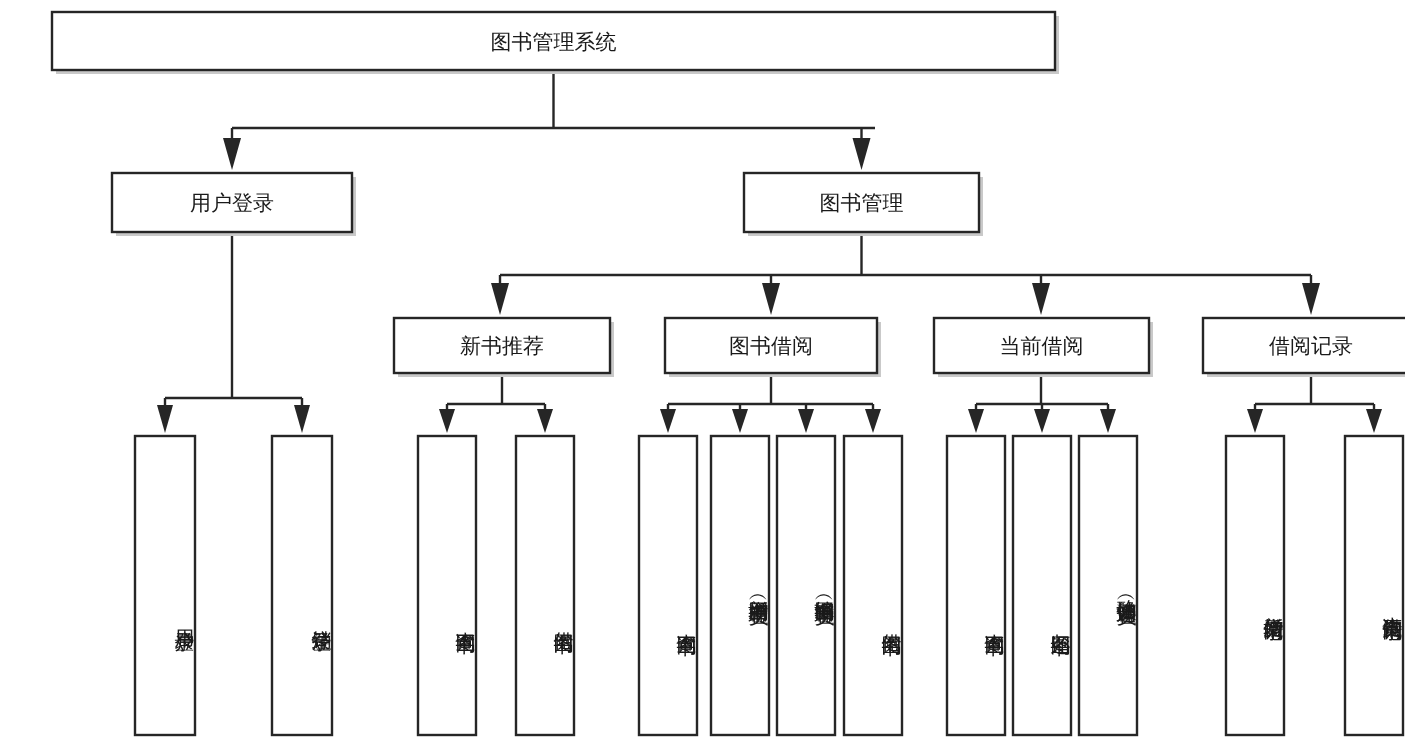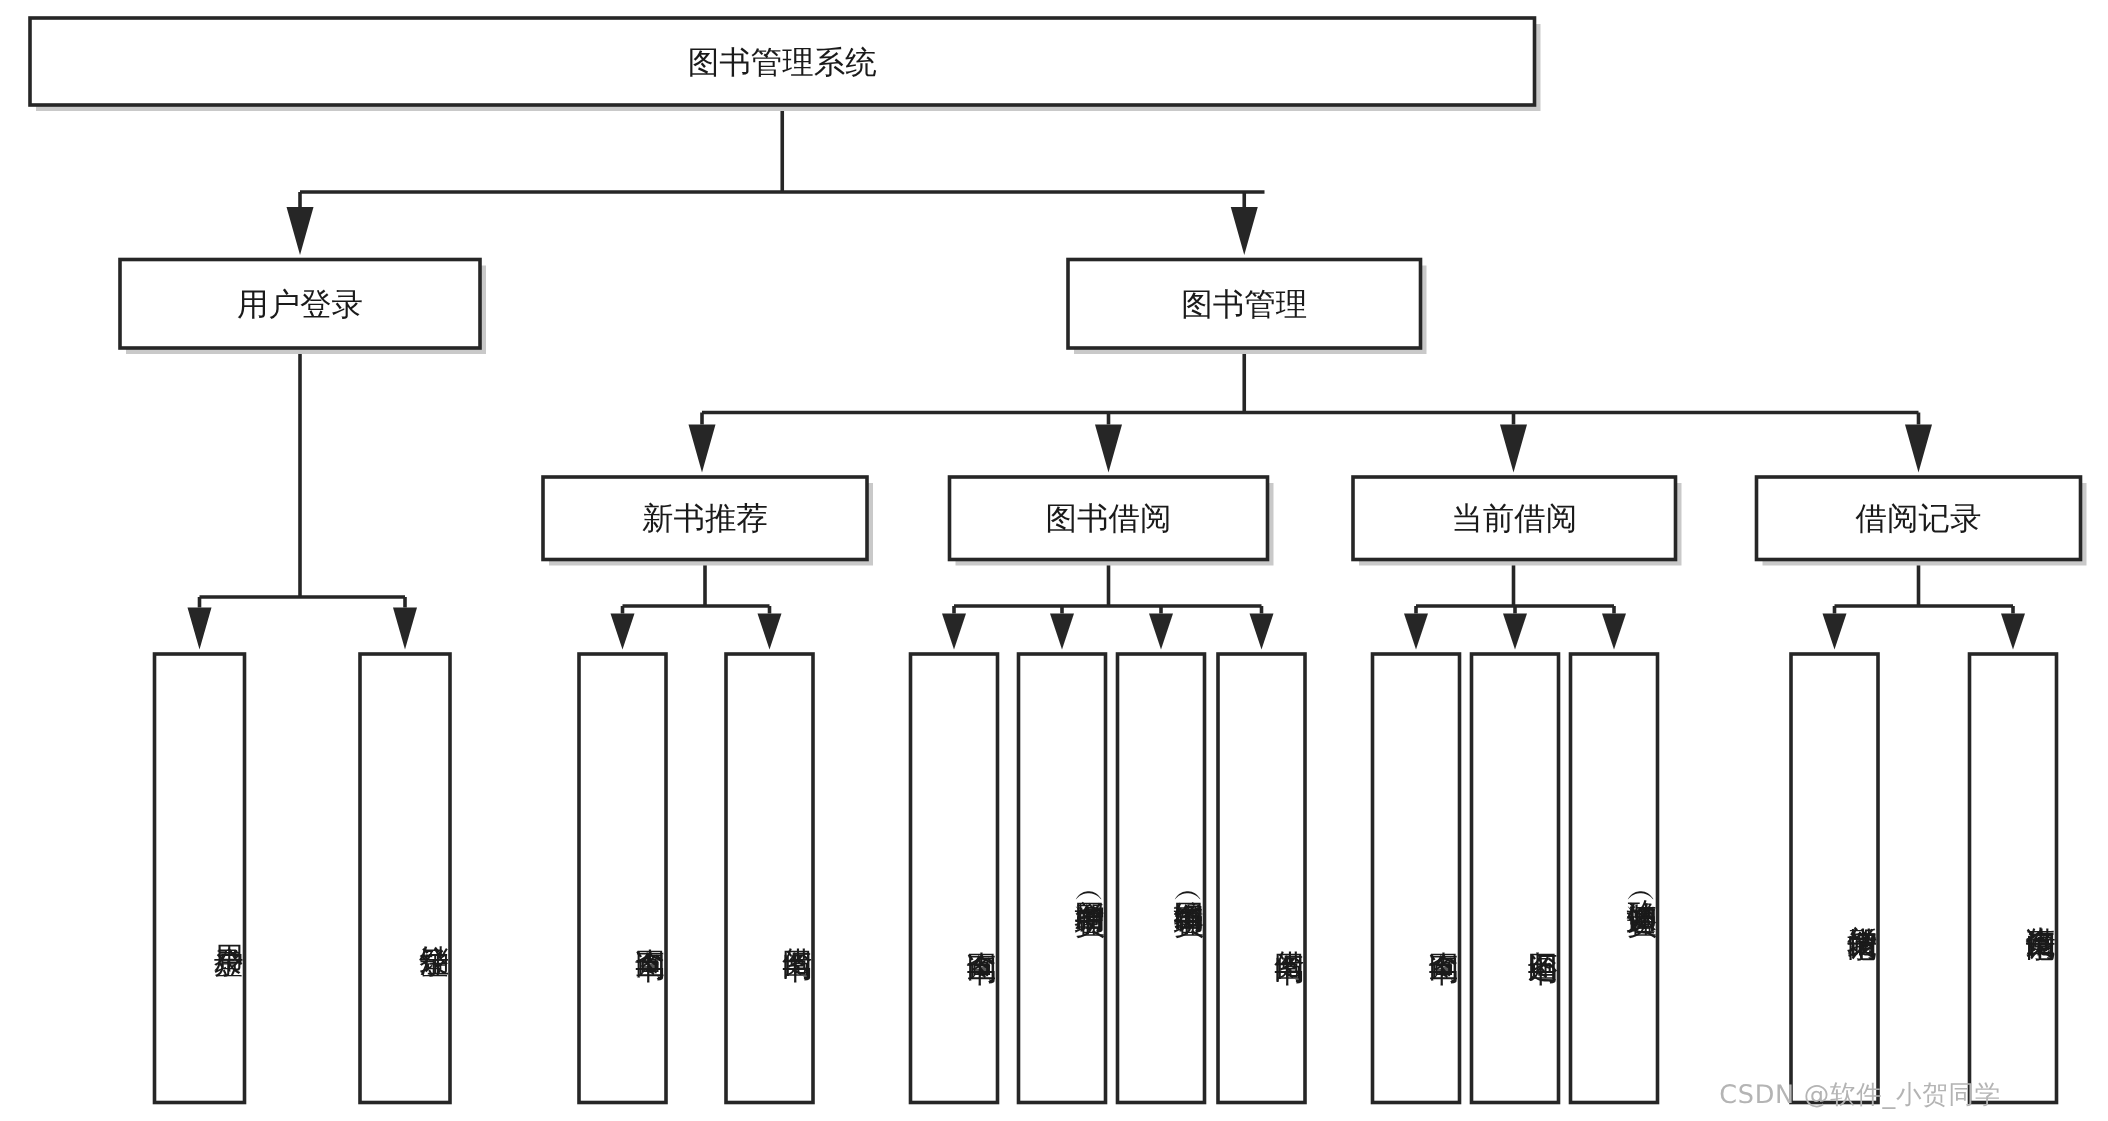--- a/index.html
+++ b/index.html
@@ -12,20 +12,21 @@
     height: 747px;
     font-family: "DejaVu Sans", "Liberation Sans", sans-serif;
     overflow: hidden;
     position: relative;
   }
   #diagram-root {
     position: relative;
     width: 1348px;
     height: 747px;
     background: #ffffff;
+    margin-left: 32px;
   }
   svg.diagram-canvas {
     position: absolute;
     left: 0;
     top: 0;
     width: 1405px;
     height: 747px;
   }
   .node-box {
     fill: #ffffff;
@@ -201,14 +202,13 @@
   <div class="node-label-v" style="left:607px; top:504px; width:58px; height:231px;">查询图书</div>
   <div class="node-label-v" style="left:679px; top:441px; width:58px; height:294px;">新增图书（管理员）</div>
   <div class="node-label-v" style="left:745px; top:441px; width:58px; height:294px;">编辑图书（管理员）</div>
   <div class="node-label-v" style="left:812px; top:504px; width:58px; height:231px;">借阅图书</div>
   <div class="node-label-v" style="left:915px; top:504px; width:58px; height:231px;">查询图书</div>
   <div class="node-label-v" style="left:981px; top:504px; width:58px; height:231px;">归还图书</div>
   <div class="node-label-v" style="left:1047px; top:441px; width:58px; height:294px;">确认归还（管理员）</div>
   <div class="node-label-v" style="left:1194px; top:472px; width:58px; height:263px;">新增借阅记录</div>
   <div class="node-label-v" style="left:1313px; top:472px; width:58px; height:263px;">查询借阅记录</div>
 
-  <div class="watermark">CSDN @软件_小贺同学</div>
 </div>
 
 </body></html>

